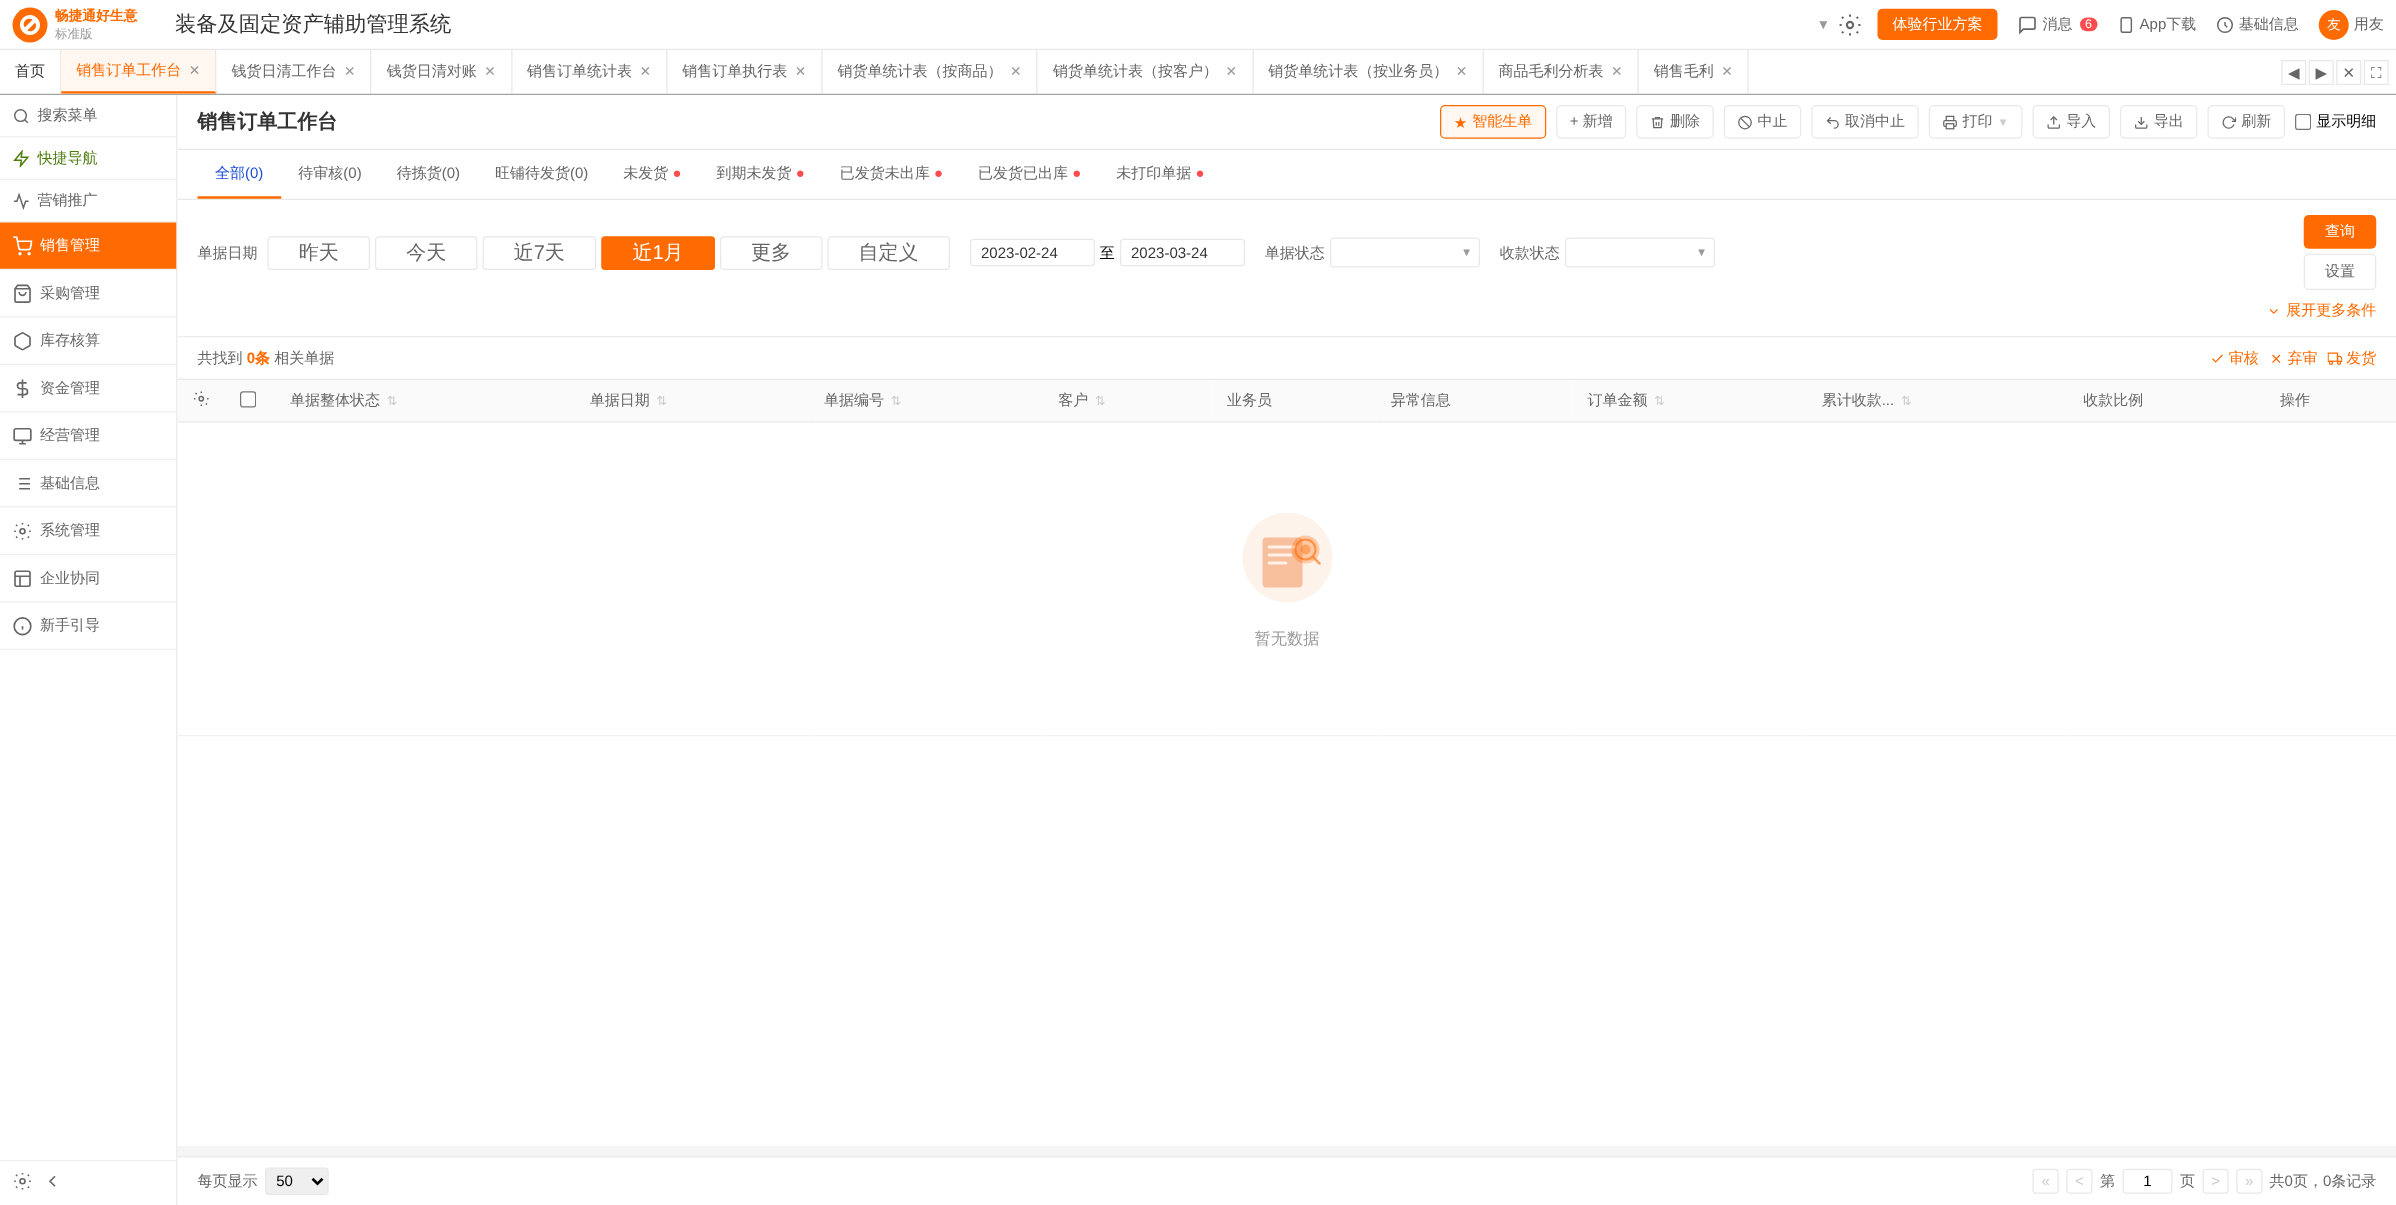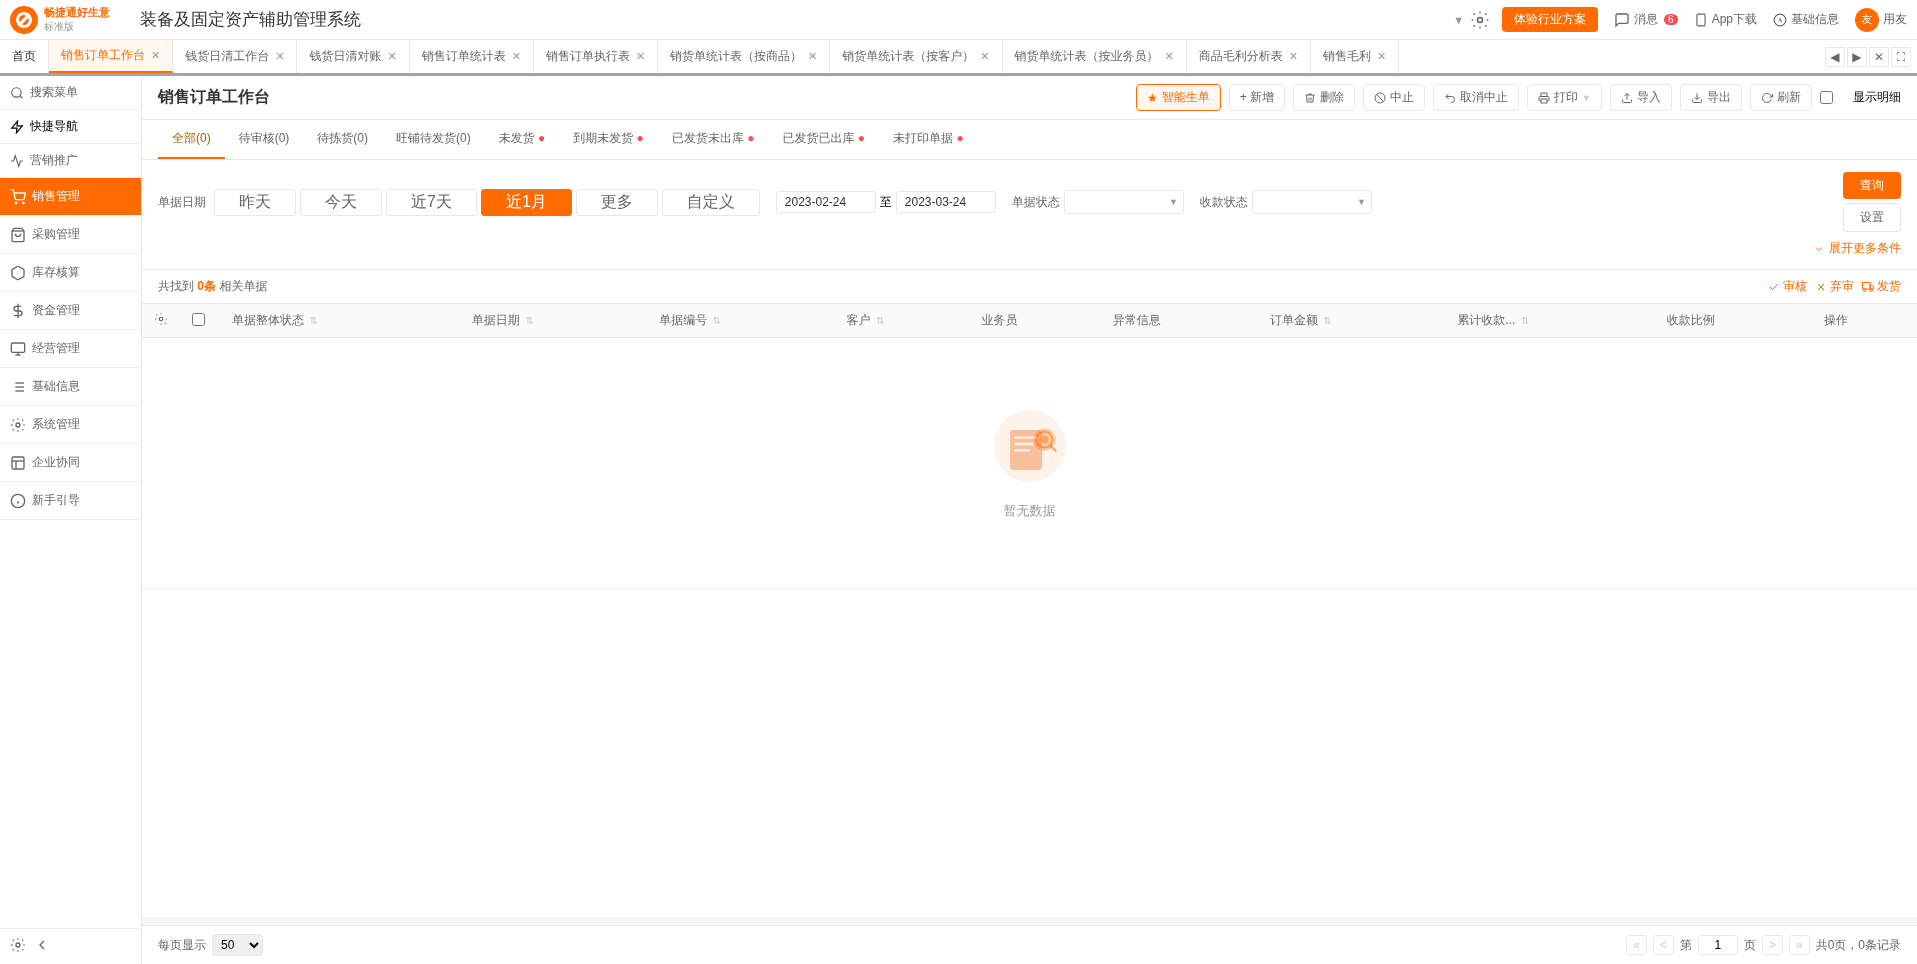--- a/index.html
+++ b/index.html
@@ -16,21 +16,21 @@
     .logo-icon { width: 28px; height: 28px; background: #ff6b00; border-radius: 50%; display: flex; align-items: center; justify-content: center; color: white; font-weight: bold; font-size: 14px; margin-right: 6px; }
     .system-title { flex: 1; font-size: 17px; color: #333; padding-left: 10px; }
     .header-right { display: flex; align-items: center; gap: 16px; }
     .header-btn { display: flex; align-items: center; gap: 4px; color: #666; cursor: pointer; font-size: 12px; }
     .industry-btn { background: #ff6b00; color: white; padding: 4px 12px; border-radius: 4px; cursor: pointer; font-size: 12px; }
     .badge { background: #ff4d4f; color: white; border-radius: 10px; padding: 0 4px; font-size: 10px; margin-left: 2px; }
     .user-avatar { width: 24px; height: 24px; background: #ff6b00; border-radius: 50%; display: flex; align-items: center; justify-content: center; color: white; font-size: 11px; }
 
     
     .tab-bar {
-      display: flex; align-items: center; background: #fff; border-bottom: 3px solid #a3a3a3;
+      display: flex; align-items: center; background: #fff; border-bottom: 1px solid #a3a3a3;
       height: 36px; flex-shrink: 0; overflow: hidden;
     }
     .tab-item {
       display: flex; align-items: center; padding: 0 12px; height: 100%; cursor: pointer;
       border-right: 1px solid #e8e8e8; font-size: 12px; color: #666; white-space: nowrap;
       position: relative;
     }
     .tab-item.active { color: #ff6b00; border-bottom: 2px solid #ff6b00; background: #fff7f0; }
     .tab-item.home { color: #333; }
     .tab-close { margin-left: 6px; color: #999; font-size: 11px; cursor: pointer; }
@@ -44,21 +44,21 @@
     .sidebar {
       width: 142px; background: #fff; border-right: 1px solid #e8e8e8;
       display: flex; flex-direction: column; flex-shrink: 0;
     }
     .search-menu {
       display: flex; align-items: center; padding: 8px 10px; cursor: pointer;
       color: #666; border-bottom: 1px solid #f0f0f0;
     }
     .quick-nav {
       display: flex; align-items: center; padding: 8px 10px; cursor: pointer;
-      color: #000000; border-bottom: 1px solid #f0f0f0;
+      color: #4d7c0f; border-bottom: 1px solid #f0f0f0;
     }
     .marketing-promo {
       display: flex; align-items: center; padding: 8px 10px; cursor: pointer;
       color: #666; border-bottom: 1px solid #f0f0f0;
     }
     .sidebar-nav-item {
       display: flex; align-items: center; padding: 10px 10px; cursor: pointer;
       color: #666; border-bottom: 1px solid #f0f0f0; gap: 6px;
     }
     .sidebar-nav-item.active { background: #ff6b00; color: white; }
@@ -83,21 +83,21 @@
 
     
     .filter-tabs {
       display: flex; align-items: center; padding: 0 16px;
       background: #fff; border-bottom: 1px solid #e8e8e8; flex-shrink: 0;
     }
     .filter-tab {
       padding: 10px 14px; cursor: pointer; color: #666; border-bottom: 2px solid transparent;
       white-space: nowrap; font-size: 12px;
     }
-    .filter-tab.active { color: #a16207; border-bottom-color: #ff6b00; text-align: center; }
+    .filter-tab.active { color: #1d4ed8; border-bottom-color: #ff6b00; text-align: center; }
     .filter-tab .red-badge { color: #ff4d4f; font-weight: bold; }
 
     
     .search-area {
       background: #fff; padding: 12px 16px; border-bottom: 1px solid #e8e8e8; flex-shrink: 0;
     }
     .search-row { display: flex; align-items: center; gap: 16px; margin-bottom: 8px; flex-wrap: wrap; }
     .search-field { display: flex; align-items: center; gap: 8px; }
     .search-label { color: #666; white-space: nowrap; font-size: 12px; }
     .date-range-btns { display: flex; align-items: center; gap: 4px; }
@@ -443,21 +443,21 @@
             </svg>
           <span>导出</span>
         </div>
         <div class="action-btn">
           <svg width="12" height="12" viewBox="0 0 24 24" fill="none" stroke="currentColor" stroke-width="2">
               <polyline points="23 4 23 10 17 10"></polyline>
               <path d="M20.49 15a9 9 0 1 1-2.12-9.36L23 10"></path>
             </svg>
           <span>刷新</span>
         </div>
-        <div style="display:flex;align-items:center;gap:20px;">
+        <div style="display:flex;align-items:center;gap:4px;">
           <input type="checkbox" style="cursor: pointer;">
           <span>显示明细</span>
         </div>
       </div>
     </div>
 
     <div class="filter-tabs">
       <div class="filter-tab active">
         <span>全部(0)</span>
       </div>

